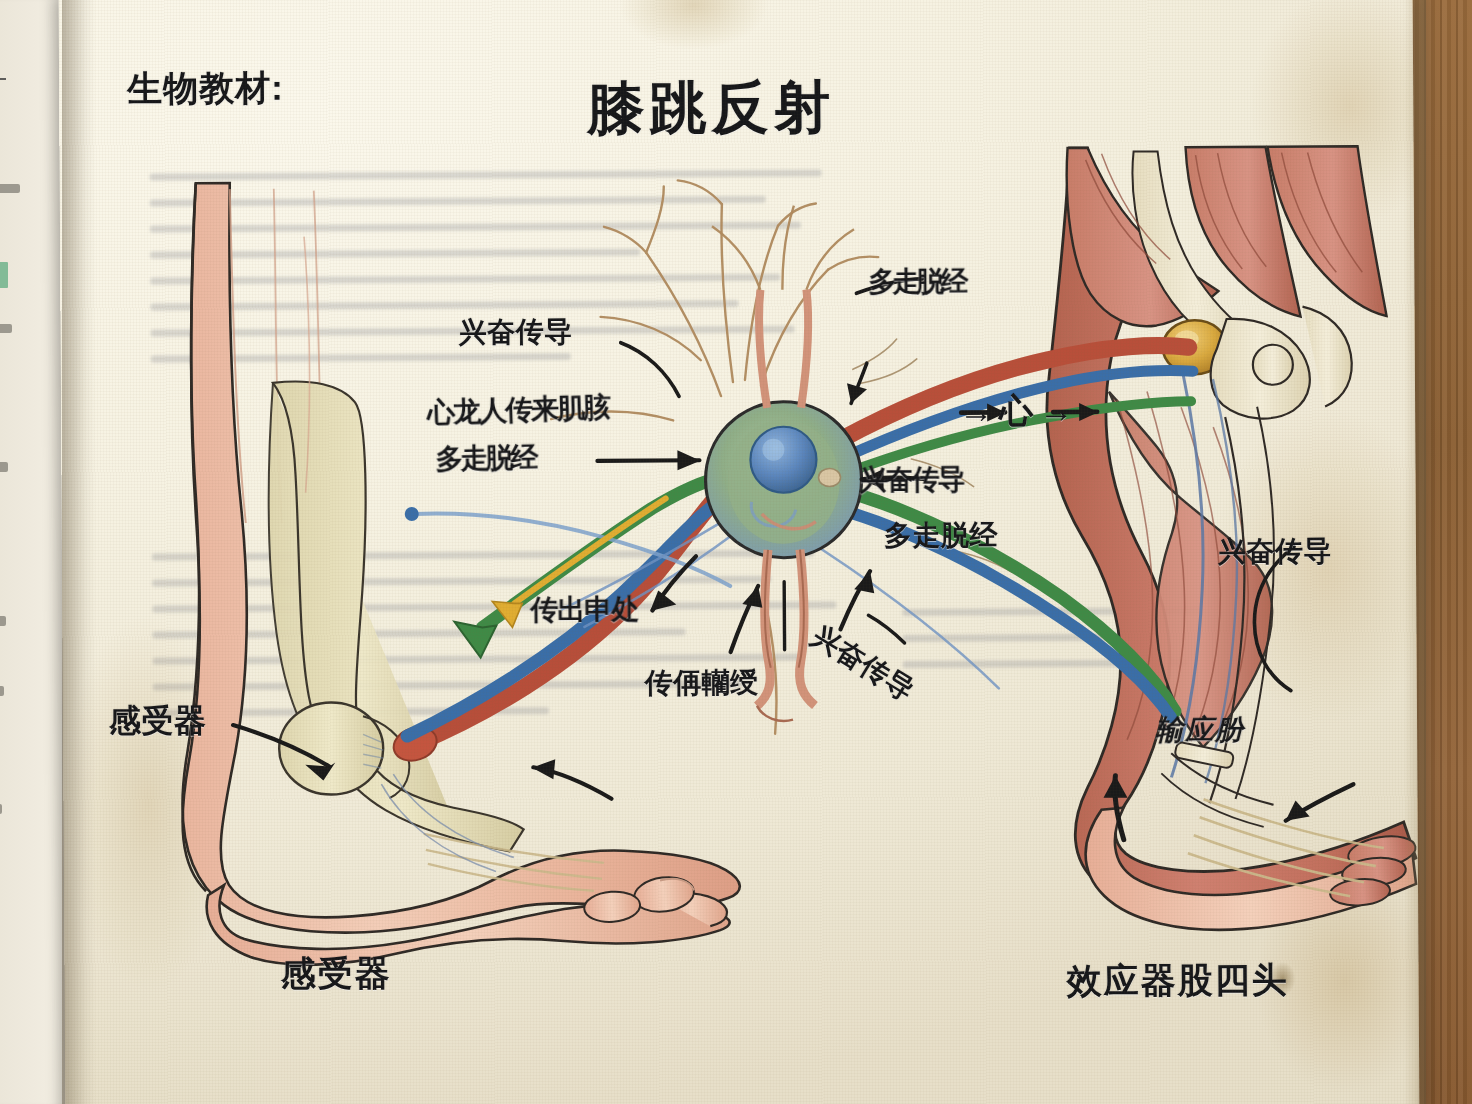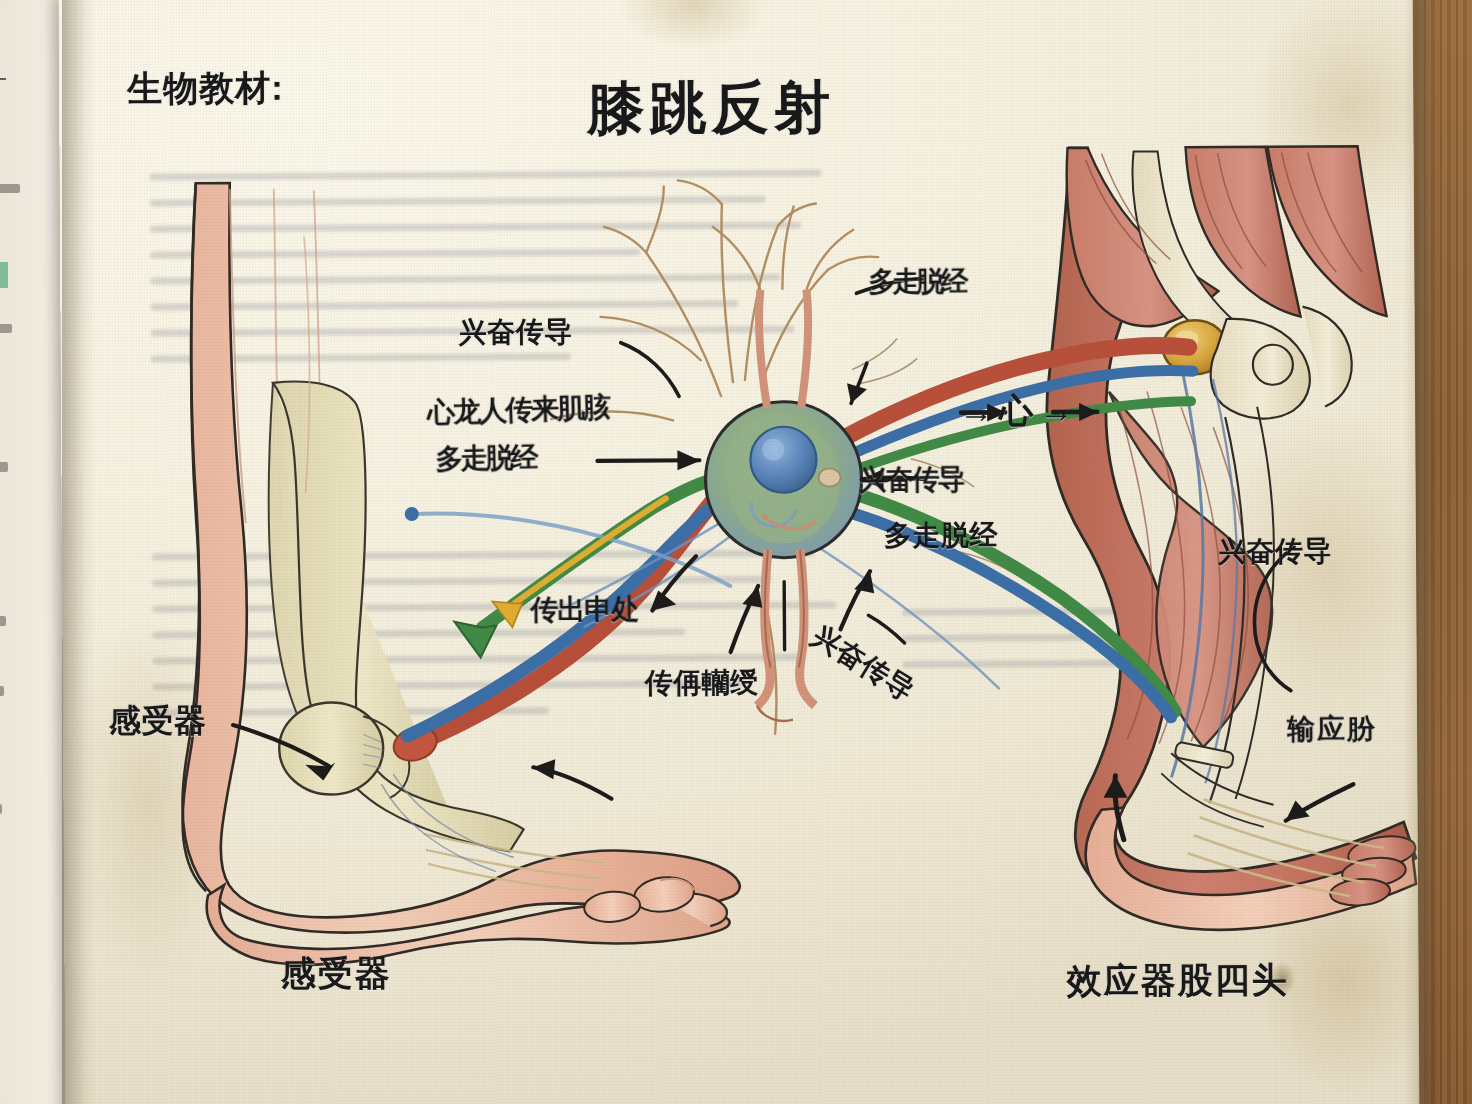--- a/index.html
+++ b/index.html
@@ -456,21 +456,21 @@
 
     <span class="lbl ann garble" style="left:798px;top:472px;letter-spacing:-2px;">兴奋传导</span>
     <span class="lbl ann" style="left:822px;top:528px;">多走脱经</span>
 
     <span class="lbl ann garble" style="left:448px;top:600px;letter-spacing:-1px;margin-left:20px;">传出申处</span>
     <span class="lbl ann" style="left:582px;top:674px;">传侢轥绶</span>
 
     <span class="lbl ann" style="left:762px;top:628px;transform:rotate(32deg);transform-origin:left top;">兴奋传导</span>
 
     <span class="lbl ann" style="left:1156px;top:546px;">兴奋传导</span>
-    <span class="lbl ann garble" style="left:1224px;top:724px;letter-spacing:2px;">输应朌</span>
+    <span class="lbl ann garble" style="left:1092px;top:724px;letter-spacing:2px;font-style:italic;">输应朌</span>
 
     <span class="lbl ann" style="left:46px;top:706px;font-size:32px;">感受器</span>
 
     <span class="lbl caption" style="left:216px;top:958px;">感受器</span>
     <span class="lbl caption" style="left:1002px;top:970px;">效应器股四头</span>
 
   </div>
 
   <div class="gutter-shadow"></div>
   <div class="page-edge" style="left:1404px;top:-10px;"></div>

